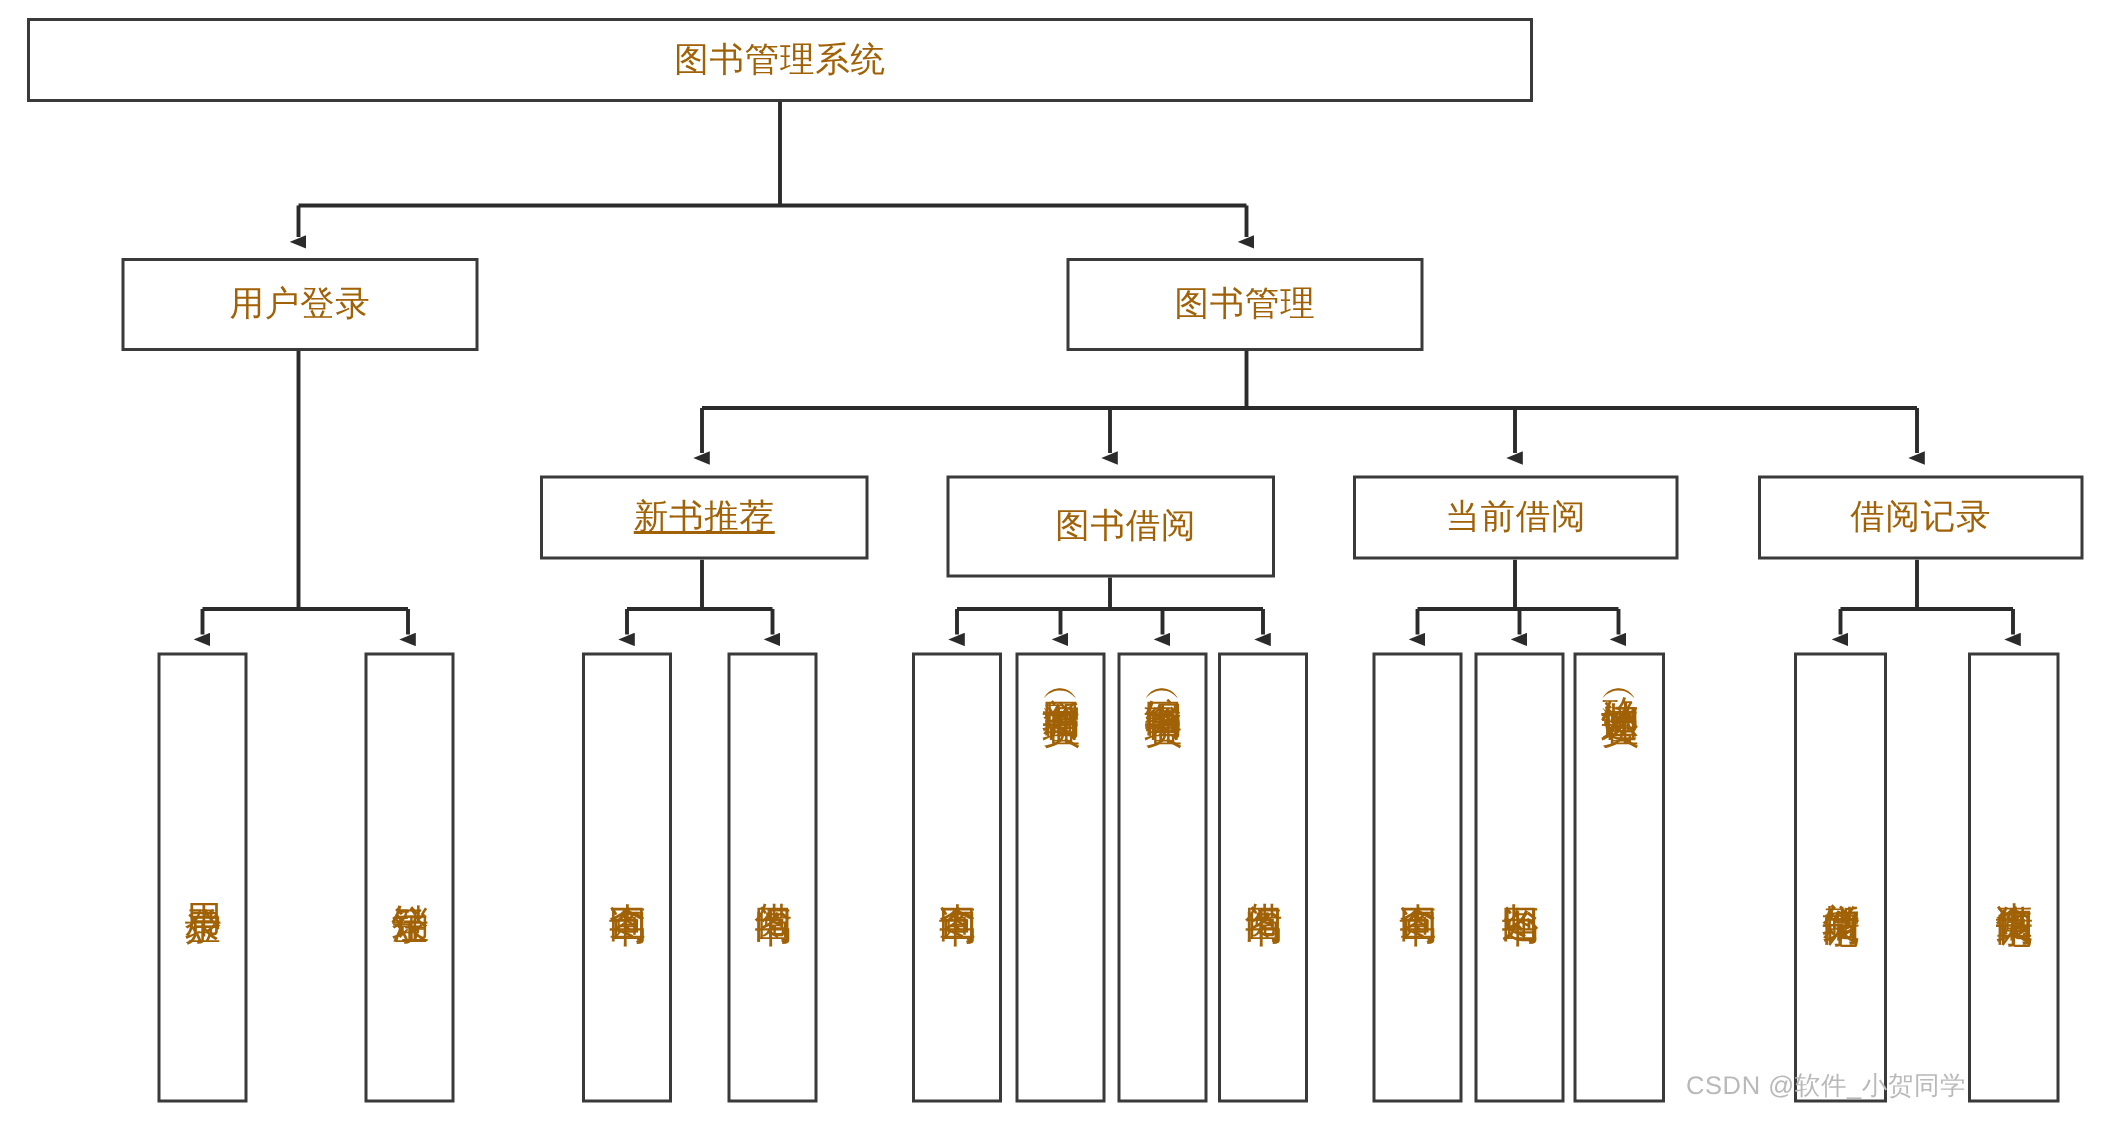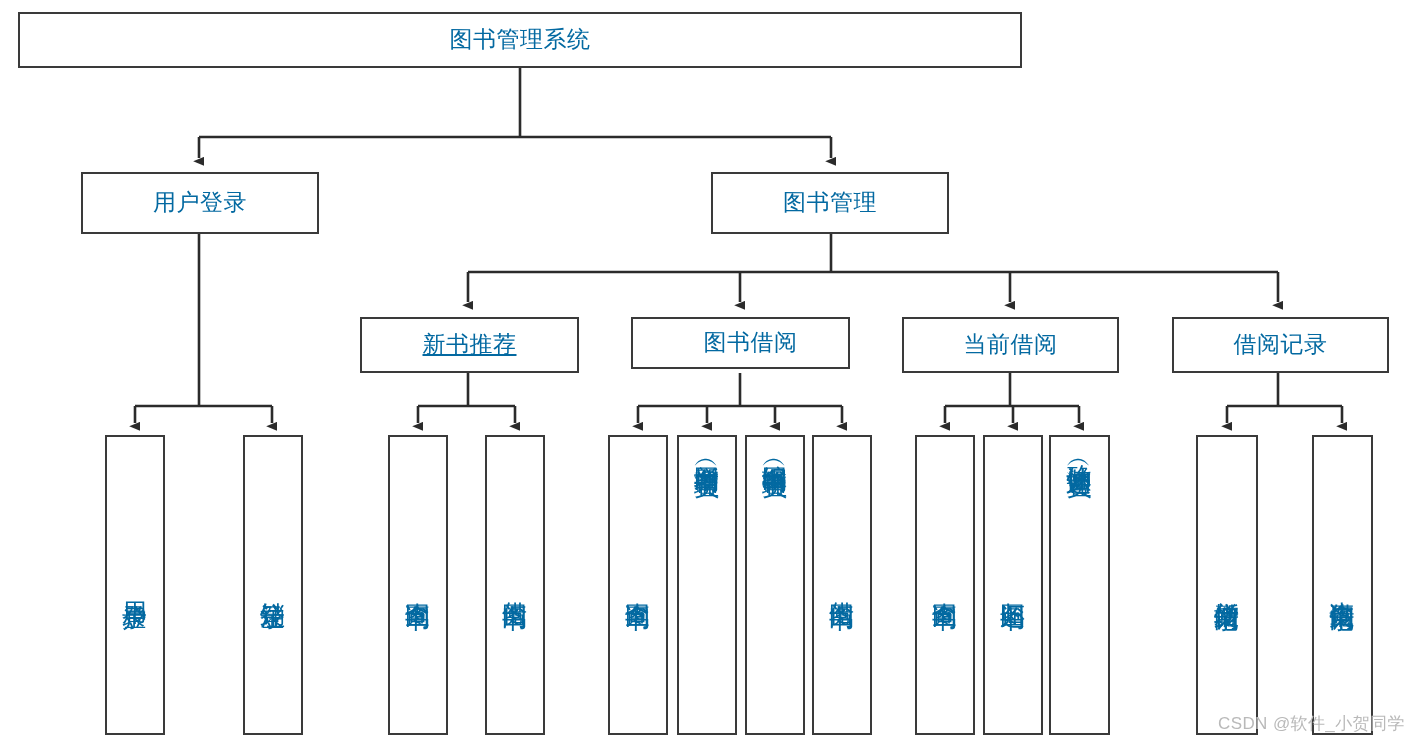--- a/index.html
+++ b/index.html
@@ -25,21 +25,21 @@
     height: 747px;
   }
   .node {
     position: absolute;
     box-sizing: border-box;
     background: #ffffff;
     border: 2px solid #3a3a3a;
     display: flex;
     align-items: center;
     justify-content: center;
-    color: #0369a1;
+    color: #a16207;
   }
   .node-label {
     display: block;
     white-space: pre;
   }
   .h-node .node-label {
     font-size: 23px;
     letter-spacing: 0.5px;
     line-height: 1.1;
   }
@@ -131,21 +131,21 @@
   <div class="node h-node" style="left:81px;top:172px;width:238px;height:62px;">
     <span class="node-label">用户登录</span>
   </div>
   <div class="node h-node" style="left:711px;top:172px;width:238px;height:62px;text-align:center;">
     <span class="node-label">图书管理</span>
   </div>
 
   <div class="node h-node" style="left:360px;top:317px;width:219px;height:56px;text-decoration:underline;">
     <span class="node-label">新书推荐</span>
   </div>
-  <div class="node h-node" style="left:631px;top:317px;width:219px;height:52px;padding-left:20px;">
+  <div class="node h-node" style="left:631px;top:317px;width:219px;height:68px;padding-left:20px;">
     <span class="node-label">图书借阅</span>
   </div>
   <div class="node h-node" style="left:902px;top:317px;width:217px;height:56px;">
     <span class="node-label">当前借阅</span>
   </div>
   <div class="node h-node" style="left:1172px;top:317px;width:217px;height:56px;">
     <span class="node-label">借阅记录</span>
   </div>
 
   <div class="node v-node v-center" style="left:105px;top:435px;width:60px;height:300px;">
@@ -181,15 +181,15 @@
   <div class="node v-node" style="left:1049px;top:435px;width:61px;height:300px;">
     <span class="node-label">确认归还（管理员）</span>
   </div>
   <div class="node v-node v-center" style="left:1196px;top:435px;width:62px;height:300px;">
     <span class="node-label">新增借阅记录</span>
   </div>
   <div class="node v-node v-center" style="left:1312px;top:435px;width:61px;height:300px;">
     <span class="node-label">查询借阅记录</span>
   </div>
 
-  <div class="watermark" style="left:1218px;top:712px;">CSDN @软件_小贺同学</div>
+  <div class="watermark" style="left:1124px;top:712px;">CSDN @软件_小贺同学</div>
 
 </div>
 
 </body></html>

